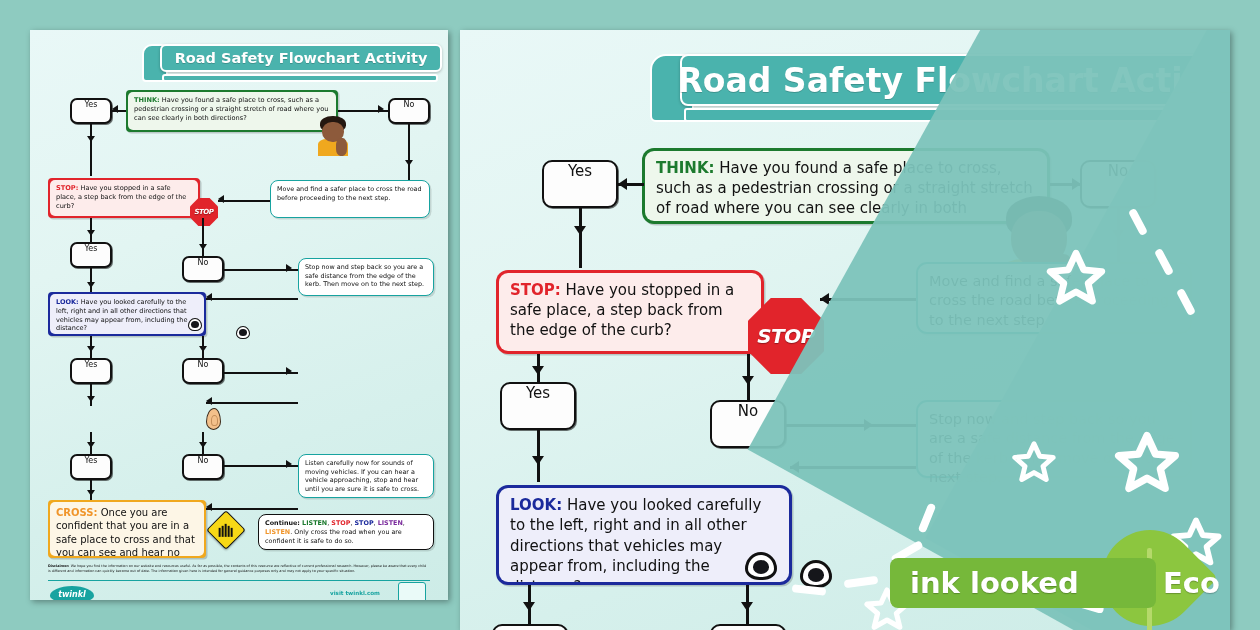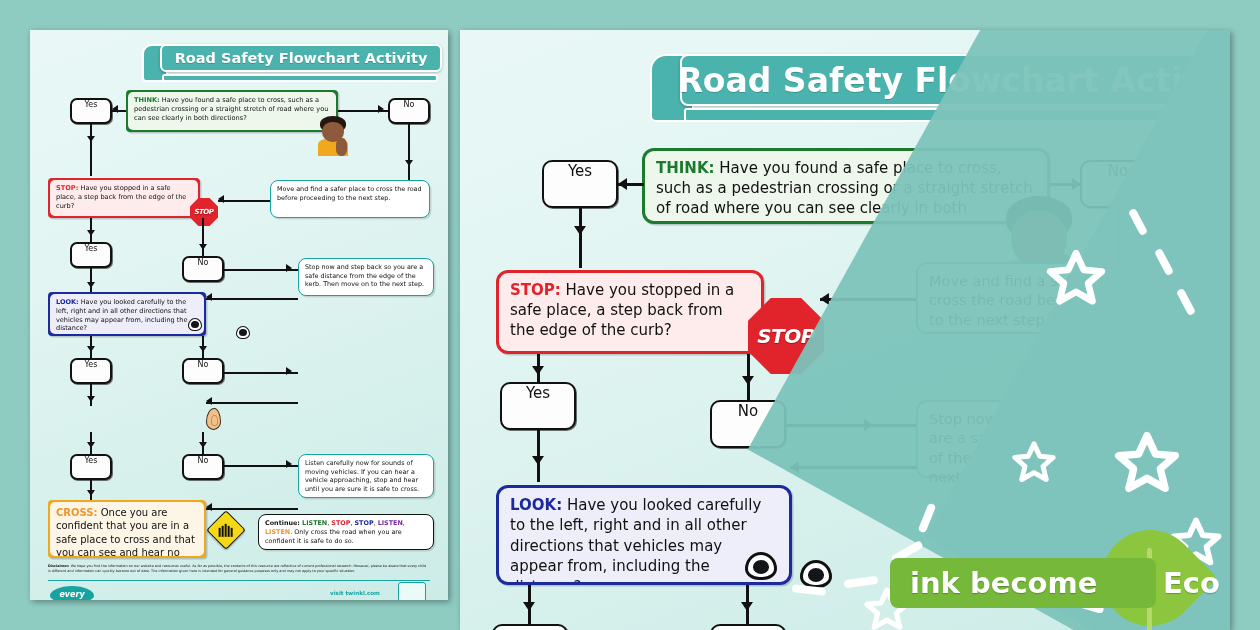--- a/index.html
+++ b/index.html
@@ -279,21 +279,21 @@
       <div class="pad" style="font-size:6.4px;line-height:1.4;color:#111;">
         <b>Continue: </b><b style="color:#1c7a2e;">LISTEN</b>, <b style="color:#e1242b;">STOP</b>, <b style="color:#1b2a9c;">STOP</b>, <b style="color:#7a2a9c;">LISTEN</b>, <b style="color:#f0952a;">LISTEN</b><span>. Only cross the road when you are confident it is safe to do so.</span>
       </div>
     </div>
 
     <div class="disc" style="left:18px;top:534px;width:382px;font-size:3.4px;line-height:1.5;">
       <b>Disclaimer: </b><span>We hope you find the information on our website and resources useful. As far as possible, the contents of this resource are reflective of current professional research. However, please be aware that every child is different and information can quickly become out of date. The information given here is intended for general guidance purposes only and may not apply to your specific situation.</span>
     </div>
     <div class="hr" style="left:18px;top:550px;width:382px;height:1.2px;"></div>
     <div class="twinkl" style="left:20px;top:556px;width:44px;height:17px;font-size:8px;">
-      <span>every</span>
+      <span>twinkl</span>
     </div>
     <div class="visit" style="left:300px;top:560px;font-size:5.6px;">
       <span>visit twinkl.com</span>
     </div>
     <div class="stamp" style="left:368px;top:552px;width:28px;height:26px;"></div>
   </div>
 
   <div class="paper" id="zoompane">
 
     <div class="banner" style="left:190px;top:20px;width:600px;height:80px;">
@@ -428,21 +428,21 @@
       <div class="dash" style="right:306px;top:518px;width:34px;height:8px;transform:rotate(150deg);"></div>
       <div class="dash" style="right:352px;top:548px;width:34px;height:8px;transform:rotate(172deg);"></div>
       <div class="dash" style="right:404px;top:556px;width:34px;height:8px;transform:rotate(186deg);"></div>
       <div class="dash" style="right:28px;top:540px;width:34px;height:8px;transform:rotate(14deg);"></div>
       <div class="dash" style="right:76px;top:560px;width:34px;height:8px;transform:rotate(6deg);"></div>
       <div class="dash" style="right:126px;top:572px;width:30px;height:8px;transform:rotate(196deg);"></div>
 
       <div class="leaf" style="right:32px;top:500px;width:96px;height:96px;"></div>
       <div class="leafstem" style="right:78px;top:518px;width:5px;height:92px;"></div>
       <div class="ecoband" style="right:74px;top:528px;width:266px;height:50px;padding-left:20px;">
-        <span style="font-size:29px;">ink become</span>
+        <span style="font-size:29px;">ink looked</span>
       </div>
       <div class="ecoband" style="right:14px;top:528px;width:0;height:50px;background:transparent;">
         <span style="font-size:29px;position:absolute;right:-4px;white-space:nowrap;">Eco</span>
       </div>
     </div>
   </div>
 
 </div>
 
 </body></html>

